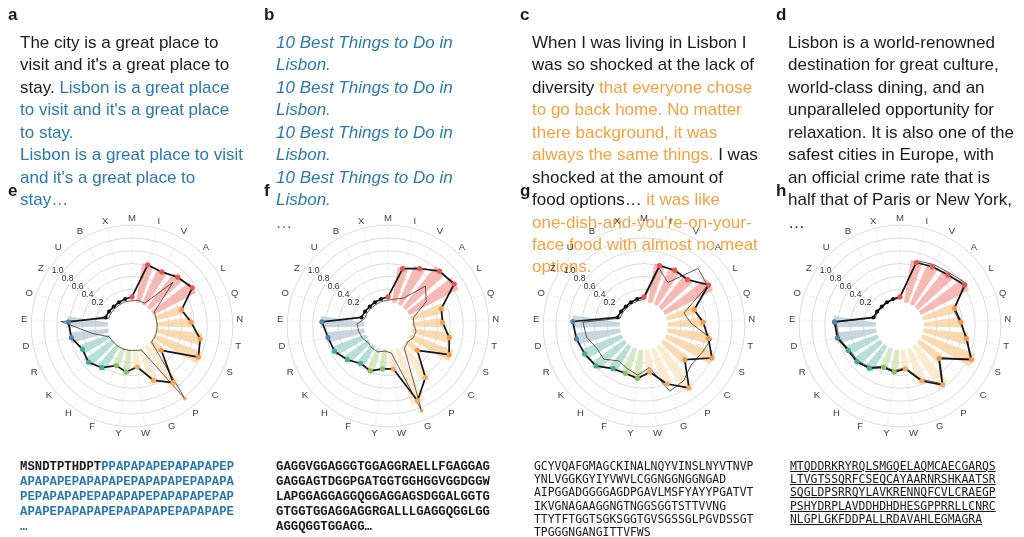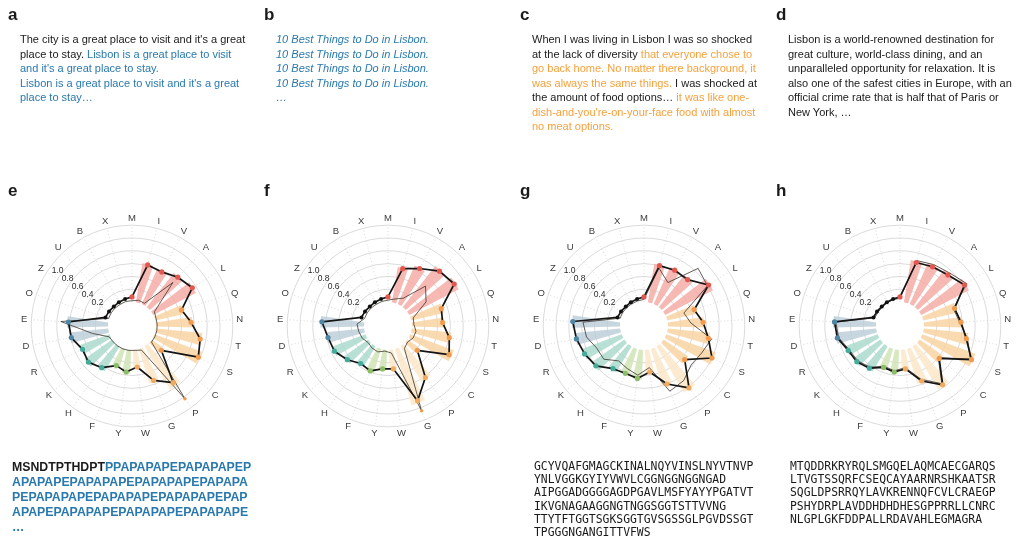--- a/index.html
+++ b/index.html
@@ -1,25 +1,25 @@
 <!DOCTYPE html>
 <html><head>
 <meta charset="utf-8">
 <style>
   html,body{margin:0;padding:0;background:#ffffff;}
   body{font-family:"Liberation Sans",sans-serif;color:#1a1a1a;}
   .figure{position:relative;width:1024px;height:537px;background:#fff;overflow:hidden;}
   .grid{display:grid;grid-template-columns:repeat(4,256px);}
   .toppanel{height:182px;box-sizing:border-box;padding:6px 8px 0 8px;}
   .pletter{font-size:17px;font-weight:bold;line-height:1;margin:0 0 9px 0;}
-  .ptext{margin:0 0 0 12px;font-size:11px;line-height:1.32;white-space:pre-wrap;width:226px;}
+  .ptext{margin:0 0 0 12px;font-size:17px;line-height:1.32;white-space:pre-wrap;width:226px;}
   .bottompanel{box-sizing:border-box;padding:0 0 0 8px;}
   .chartbox{width:246px;height:252px;margin:-4px auto 0 auto;}
   .seq{margin:4px 0 0 0;white-space:pre;}
-  .seq.courier{font-family:Liberation Sans, sans-serif;font-weight:bold;font-size:12.3px;line-height:1.22;margin-left:4px;}
+  .seq.courier{font-family:Liberation Mono, monospace;font-weight:bold;font-size:12.3px;line-height:1.22;margin-left:12px;}
   .seq.clean{font-family:"DejaVu Sans Mono",monospace;font-size:11.4px;line-height:1.16;margin-left:14px;}
   svg text{font-family:"Liberation Sans",sans-serif;}
 </style>
 </head>
 <body>
 
 <div class="figure">
   <div class="grid">
     <div class="toppanel">
       <div class="pletter">a</div>
@@ -268,20 +268,25 @@
             <text x="39.8" y="193.8" font-size="9.5" fill="#3c3c3c" text-anchor="middle">K</text>
             <text x="25.3" y="171" font-size="9.5" fill="#3c3c3c" text-anchor="middle">R</text>
             <text x="16.9" y="145.2" font-size="9.5" fill="#3c3c3c" text-anchor="middle">D</text>
             <text x="15.2" y="118.2" font-size="9.5" fill="#3c3c3c" text-anchor="middle">E</text>
             <text x="20.3" y="91.6" font-size="9.5" fill="#3c3c3c" text-anchor="middle">O</text>
             <text x="31.8" y="67.1" font-size="9.5" fill="#3c3c3c" text-anchor="middle">Z</text>
             <text x="49.1" y="46.3" font-size="9.5" fill="#3c3c3c" text-anchor="middle">U</text>
             <text x="71" y="30.4" font-size="9.5" fill="#3c3c3c" text-anchor="middle">B</text>
             <text x="96.1" y="20.4" font-size="9.5" fill="#3c3c3c" text-anchor="middle">X</text>
           </svg></div>
+      <div class="seq courier"><span style="color: rgb(26, 26, 26);">GAGGVGGAGGGTGGAGGRAELLFGAGGAG
+GAGGAGTDGGPGATGGTGGHGGVGGDGGW
+LAPGGAGGAGGQGGAGGAGSDGGALGGTG
+GTGGTGGAGGAGGRGALLLGAGGQGGLGG
+AGGQGGTGGAGG…</span></div>
     </div>
     <div class="bottompanel">
       <div class="pletter">g</div>
       <div class="chartbox"><svg width="246" height="252" viewBox="0 0 246 252">
             <circle cx="123" cy="122" r="36.8" fill="none" stroke="#d2d2d2" stroke-width="0.8"></circle>
             <circle cx="123" cy="122" r="49.6" fill="none" stroke="#d2d2d2" stroke-width="0.8"></circle>
             <circle cx="123" cy="122" r="62.4" fill="none" stroke="#d2d2d2" stroke-width="0.8"></circle>
             <circle cx="123" cy="122" r="75.2" fill="none" stroke="#d2d2d2" stroke-width="0.8"></circle>
             <circle cx="123" cy="122" r="88" fill="none" stroke="#d2d2d2" stroke-width="0.8"></circle>
             <circle cx="123" cy="122" r="100.8" fill="none" stroke="#d2d2d2" stroke-width="0.8"></circle>
@@ -498,20 +503,20 @@
             <text x="39.8" y="193.8" font-size="9.5" fill="#3c3c3c" text-anchor="middle">K</text>
             <text x="25.3" y="171" font-size="9.5" fill="#3c3c3c" text-anchor="middle">R</text>
             <text x="16.9" y="145.2" font-size="9.5" fill="#3c3c3c" text-anchor="middle">D</text>
             <text x="15.2" y="118.2" font-size="9.5" fill="#3c3c3c" text-anchor="middle">E</text>
             <text x="20.3" y="91.6" font-size="9.5" fill="#3c3c3c" text-anchor="middle">O</text>
             <text x="31.8" y="67.1" font-size="9.5" fill="#3c3c3c" text-anchor="middle">Z</text>
             <text x="49.1" y="46.3" font-size="9.5" fill="#3c3c3c" text-anchor="middle">U</text>
             <text x="71" y="30.4" font-size="9.5" fill="#3c3c3c" text-anchor="middle">B</text>
             <text x="96.1" y="20.4" font-size="9.5" fill="#3c3c3c" text-anchor="middle">X</text>
           </svg></div>
-      <div class="seq clean"><span style="color: rgb(26, 26, 26);">MTQDDRKRYRQLSMGQELAQMCAECGARQS
+      <div class="seq clean"><span style="color: rgb(26, 26, 26); text-decoration: underline;">MTQDDRKRYRQLSMGQELAQMCAECGARQS
 LTVGTSSQRFCSEQCAYAARNRSHKAATSR
 SQGLDPSRRQYLAVKRENNQFCVLCRAEGP
 PSHYDRPLAVDDHDHDHESGPPRRLLCNRC
 NLGPLGKFDDPALLRDAVAHLEGMAGRA</span></div>
     </div>
   </div>
 </div>
 
 </body></html>

